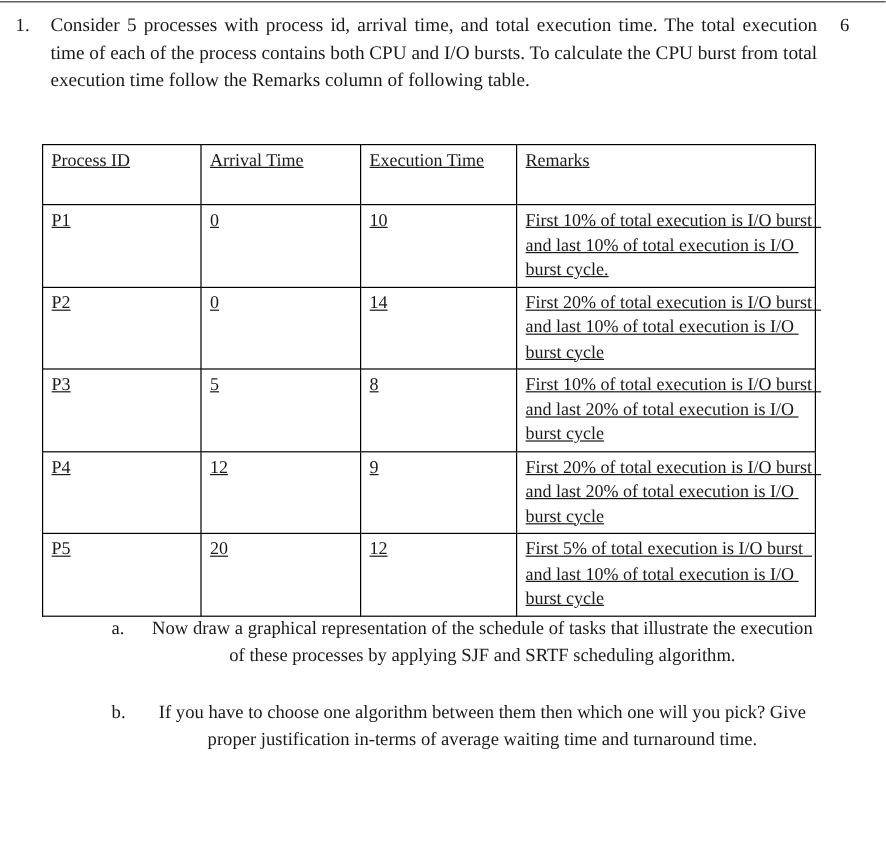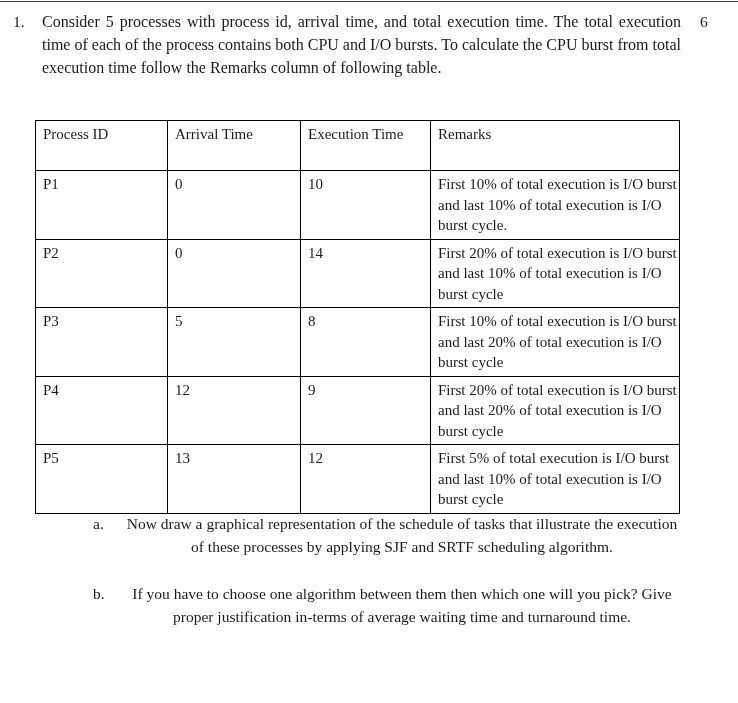--- a/index.html
+++ b/index.html
@@ -69,20 +69,21 @@
   
   .proc-table {
     position: absolute;
     left: 35px;
     top: 120px;
     width: 644px;
     border-collapse: collapse;
     table-layout: fixed;
     font-size: 15px;
     line-height: 20.5px;
+    text-decoration: underline;
   }
   .proc-table col.c1 { width: 132px; }
   .proc-table col.c2 { width: 133px; }
   .proc-table col.c3 { width: 130px; }
   .proc-table col.c4 { width: 249px; }
 
   .proc-table td, .proc-table th {
     border: 1px solid #000000;
     vertical-align: top;
     padding: 3px 0 3px 7px;
@@ -179,21 +180,21 @@
         <td class="remark-cell">First 10% of total execution is I/O burst  and last 20% of total execution is I/O burst cycle</td>
       </tr>
       <tr>
         <td>P4</td>
         <td>12</td>
         <td>9</td>
         <td class="remark-cell">First 20% of total execution is I/O burst  and last 20% of total execution is I/O burst cycle</td>
       </tr>
       <tr>
         <td>P5</td>
-        <td>13</td>
+        <td>20</td>
         <td>12</td>
         <td class="remark-cell">First 5% of total execution is I/O burst  and last 10% of total execution is I/O burst cycle</td>
       </tr>
     </tbody>
   </table>
 
   <div class="sub-list">
     <div class="sub-item item-a">
       <span class="sub-marker">a.</span>
       <span class="sub-text">Now draw a graphical representation of the schedule of tasks that illustrate the execution of these processes by applying SJF and SRTF scheduling algorithm.</span>

